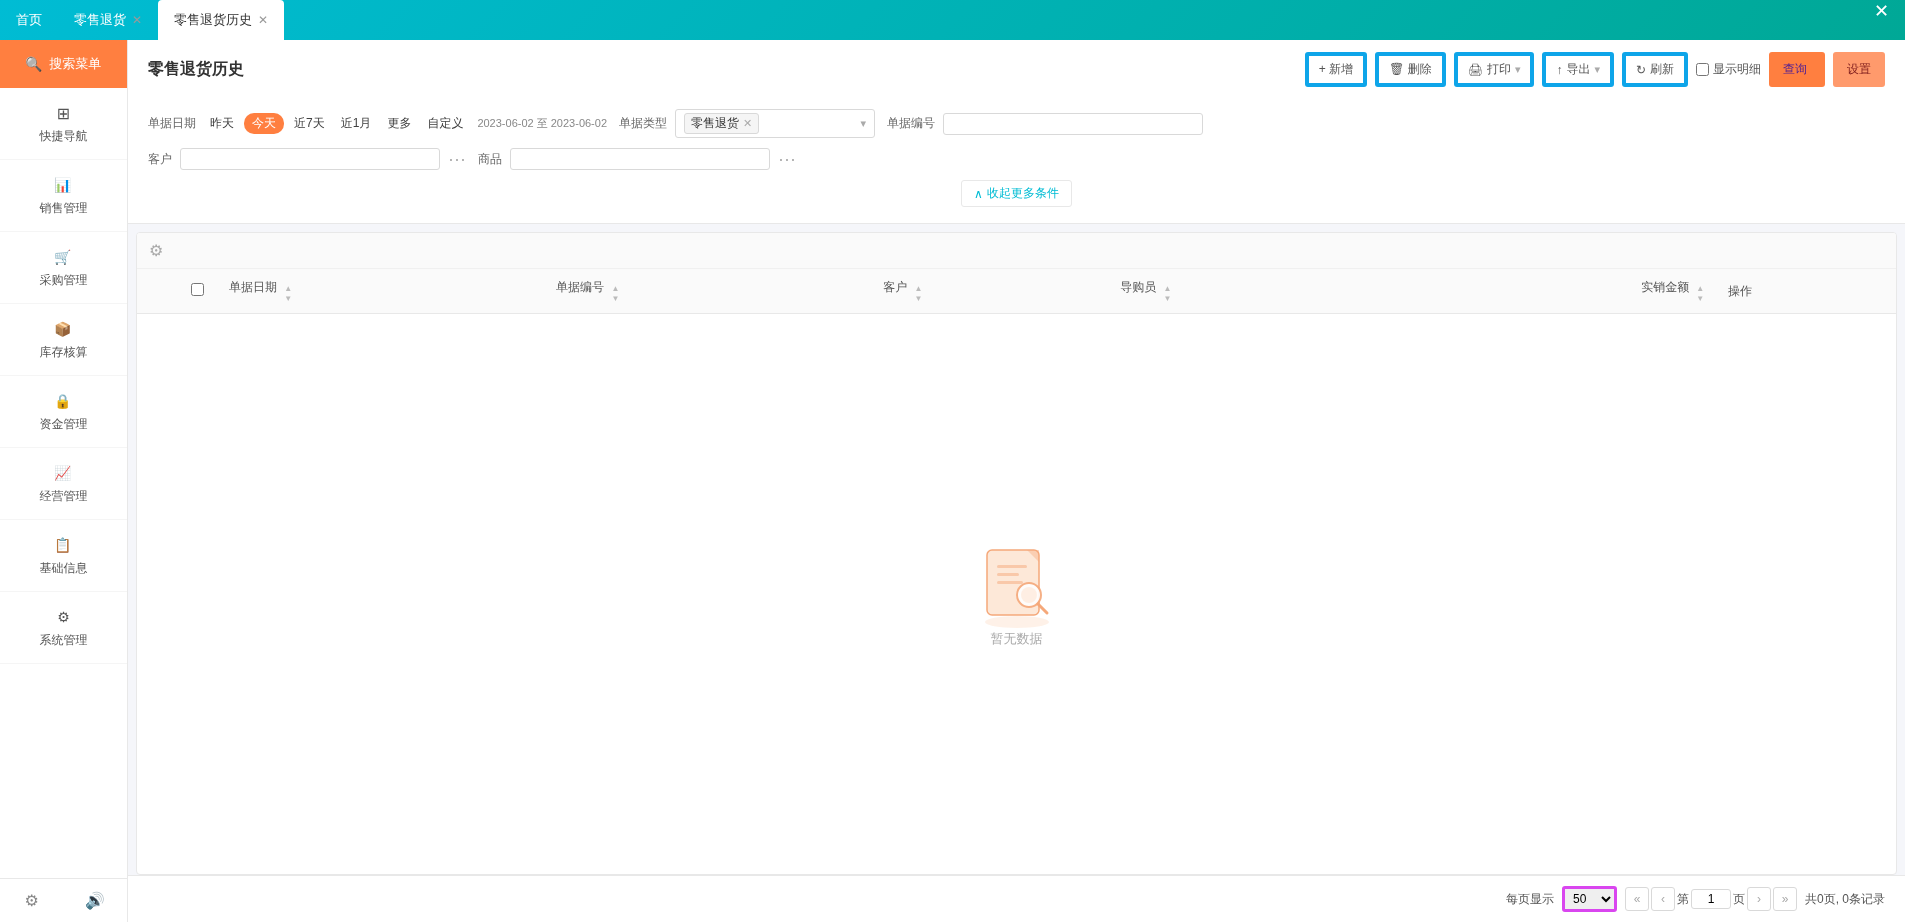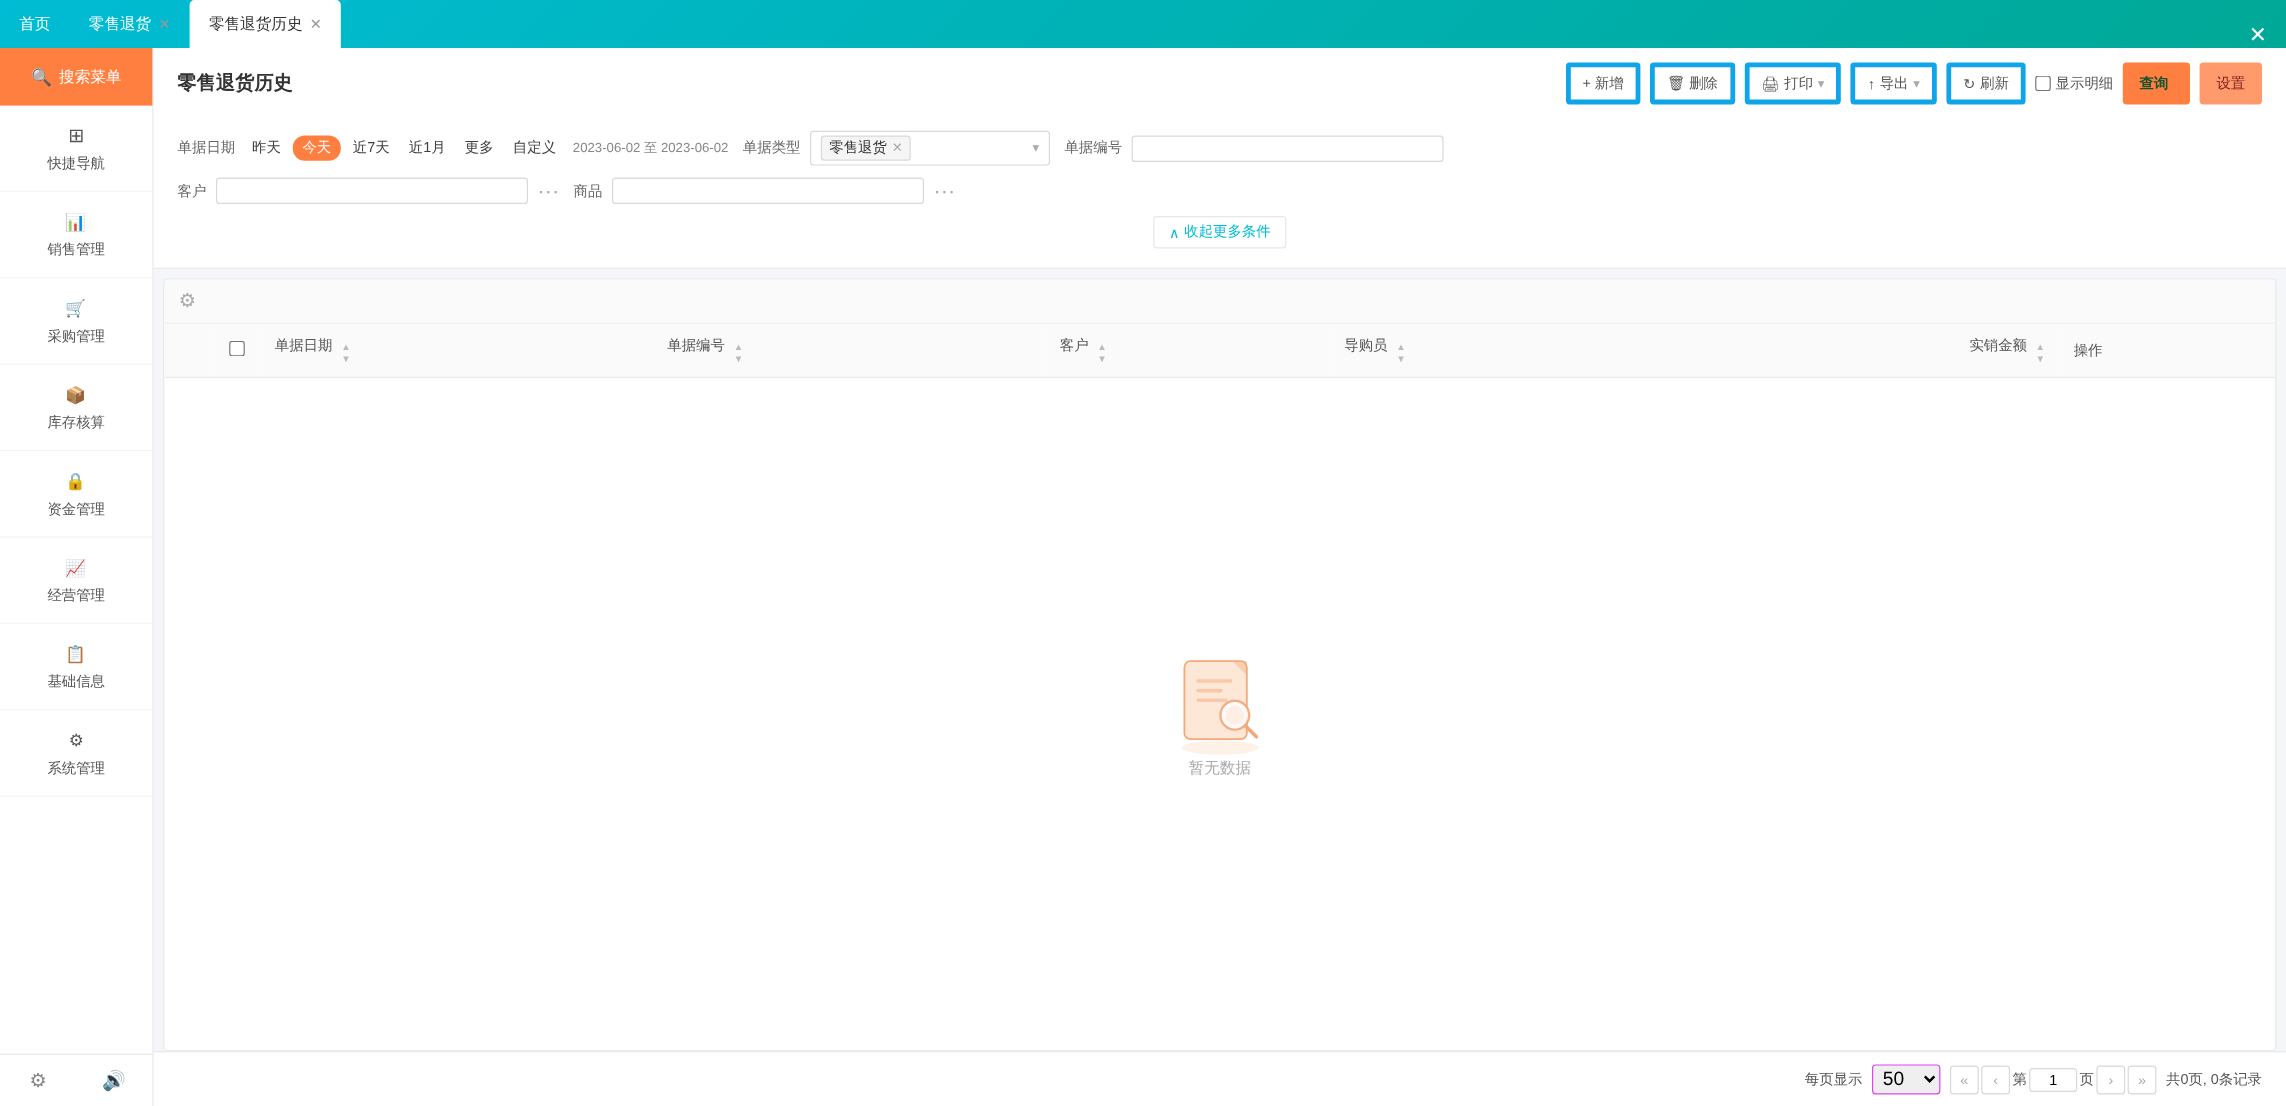--- a/index.html
+++ b/index.html
@@ -3,21 +3,21 @@
   <meta charset="utf-8">
   <style>
     * { box-sizing: border-box; margin: 0; padding: 0; }
     body { font-family: 'Microsoft YaHei', Arial, sans-serif; font-size: 13px; color: #333; background: #f0f2f5; height: 922px; overflow: hidden; }
 
     
     .top-bar {
       height: 40px;
       background: linear-gradient(135deg, #00bcd4, #00a896);
       display: flex;
-      align-items: flex-end;
+      align-items: flex-start;
       padding: 0 0 0 0;
       position: relative;
     }
     .top-bar-tabs {
       display: flex;
       align-items: center;
       height: 100%;
       flex: 1;
     }
     .tab-item {
@@ -153,23 +153,22 @@
       border: 4px solid #0ea5e9;
       border-radius: 3px;
       background: white;
       color: #555;
       cursor: pointer;
       font-size: 12px;
       white-space: nowrap;
     }
     .toolbar-btn.primary {
       background: #ff7f40;
-      color: #14532d;
+      color: #4c1d95;
       border-color: #ff7f40;
-      font-weight: bold;
     }
     .toolbar-btn.secondary {
       background: #ff9a6c;
       color: #7f1d1d;
       border-color: #ff9a6c;
     }
     .checkbox-show {
       display: flex;
       align-items: center;
       gap: 4px;
@@ -344,24 +343,24 @@
       border-top: 1px solid #e8e8e8;
       padding: 10px 20px;
       display: flex;
       align-items: center;
       justify-content: flex-end;
       gap: 8px;
       font-size: 12px;
       color: #555;
     }
     .pagination-bar select {
-      border: 1px solid #d946ef;
+      border: 3px solid #d946ef;
       border-radius: 3px;
       padding: 2px 4px;
-      font-size: 16px;
+      font-size: 12px;
     }
     .page-nav {
       display: flex;
       align-items: center;
       gap: 2px;
     }
     .page-nav-btn {
       width: 24px;
       height: 24px;
       display: flex;

